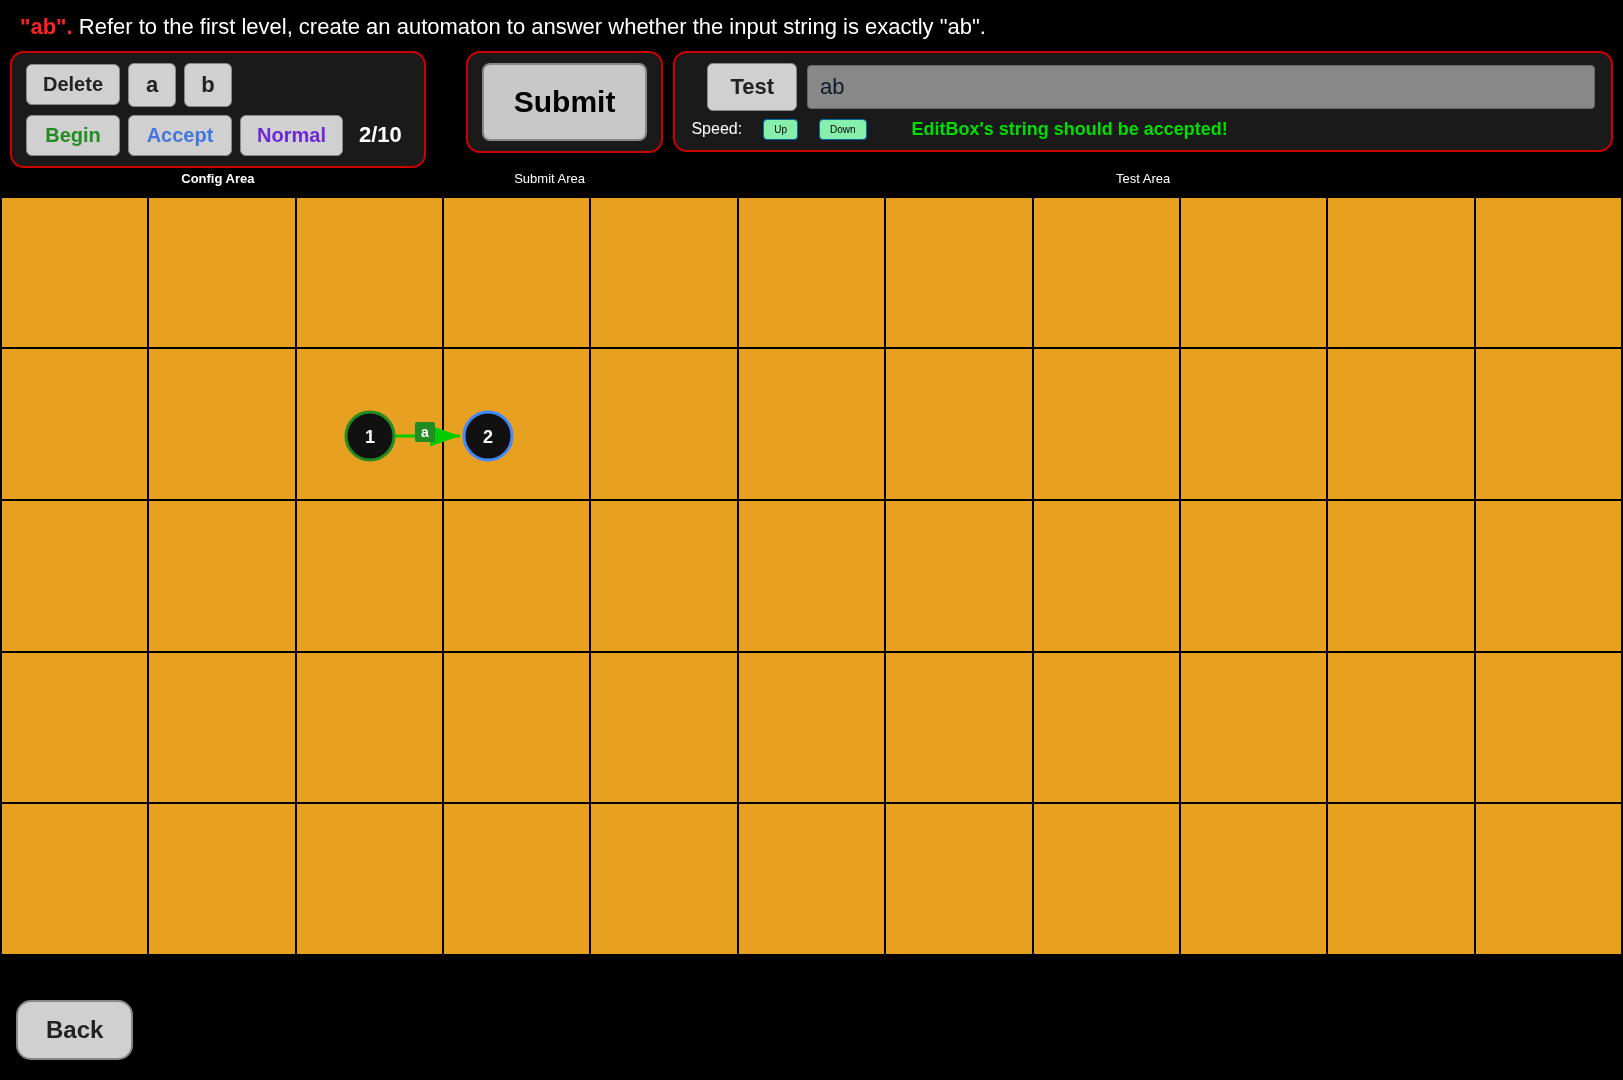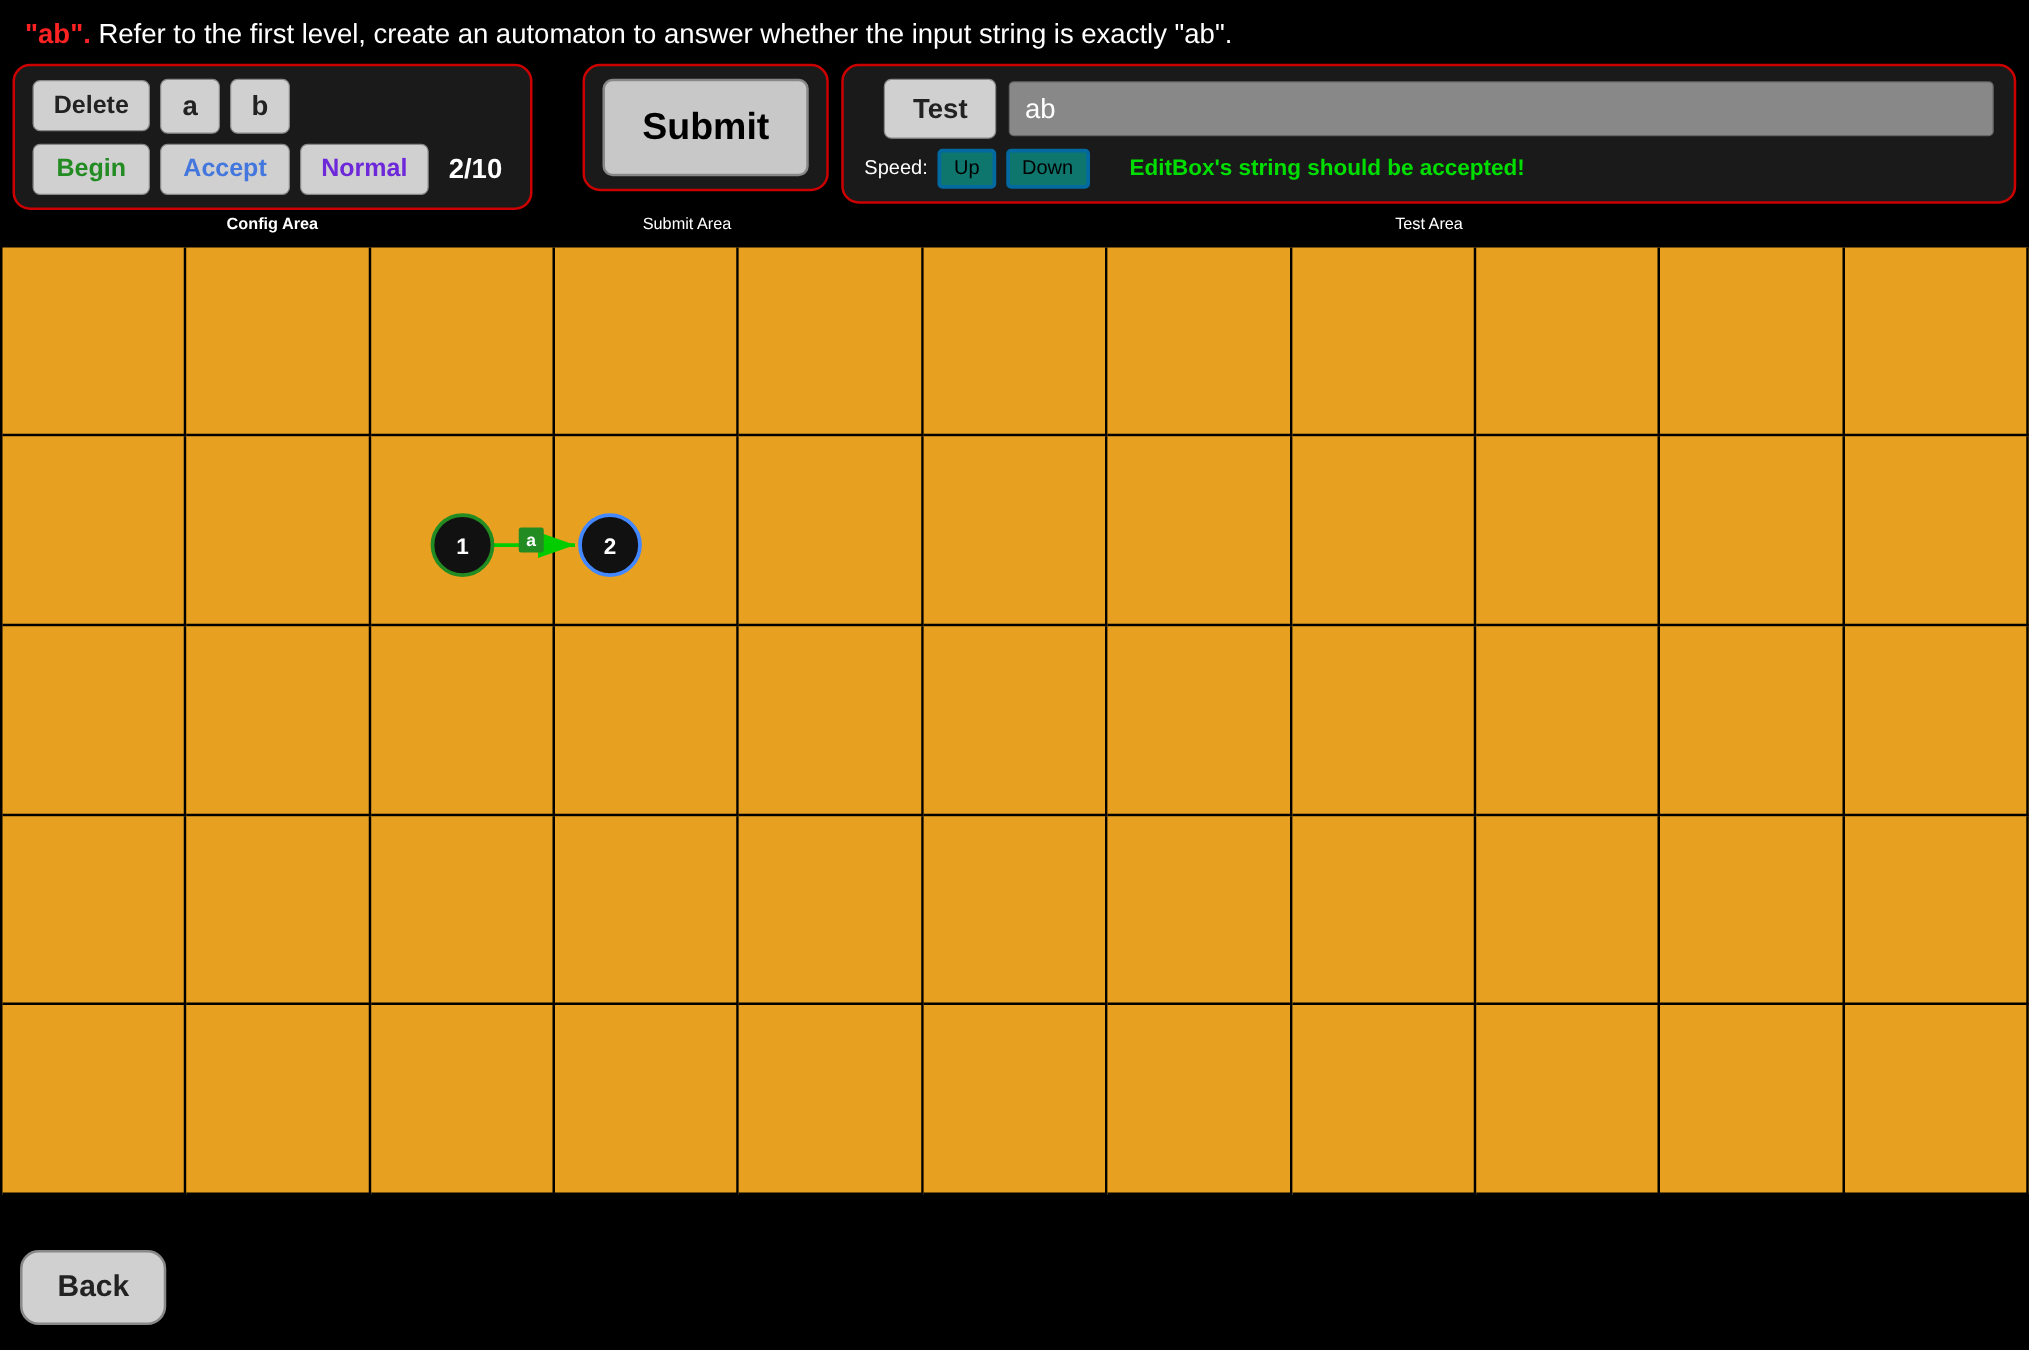--- a/index.html
+++ b/index.html
@@ -182,38 +182,38 @@
       color: #222;
       cursor: pointer;
     }
     .test-input {
       flex: 1;
       background: #888;
       border: 1px solid #666;
       border-radius: 4px;
       padding: 8px 12px;
       font-size: 22px;
-      color: #ffffff;
+      color: #0f172a;
       outline: none;
     }
     #test-bottom-row {
       display: flex;
       align-items: center;
-      gap: 8px;
+      gap: 21px;
     }
     .speed-label {
       color: #fff;
       font-size: 16px;
     }
     .speed-btn {
-      background: #0f766e;
-      border: 3px solid #0369a1;
+      background: #86efac;
+      border: 1px solid #0369a1;
       border-radius: 4px;
       padding: 4px 10px;
-      font-size: 16px;
+      font-size: 10px;
       cursor: pointer;
     }
     .result-text {
       color: #00dd00;
       font-size: 18px;
       font-weight: bold;
       margin-left: 24px;
     }
 
     

